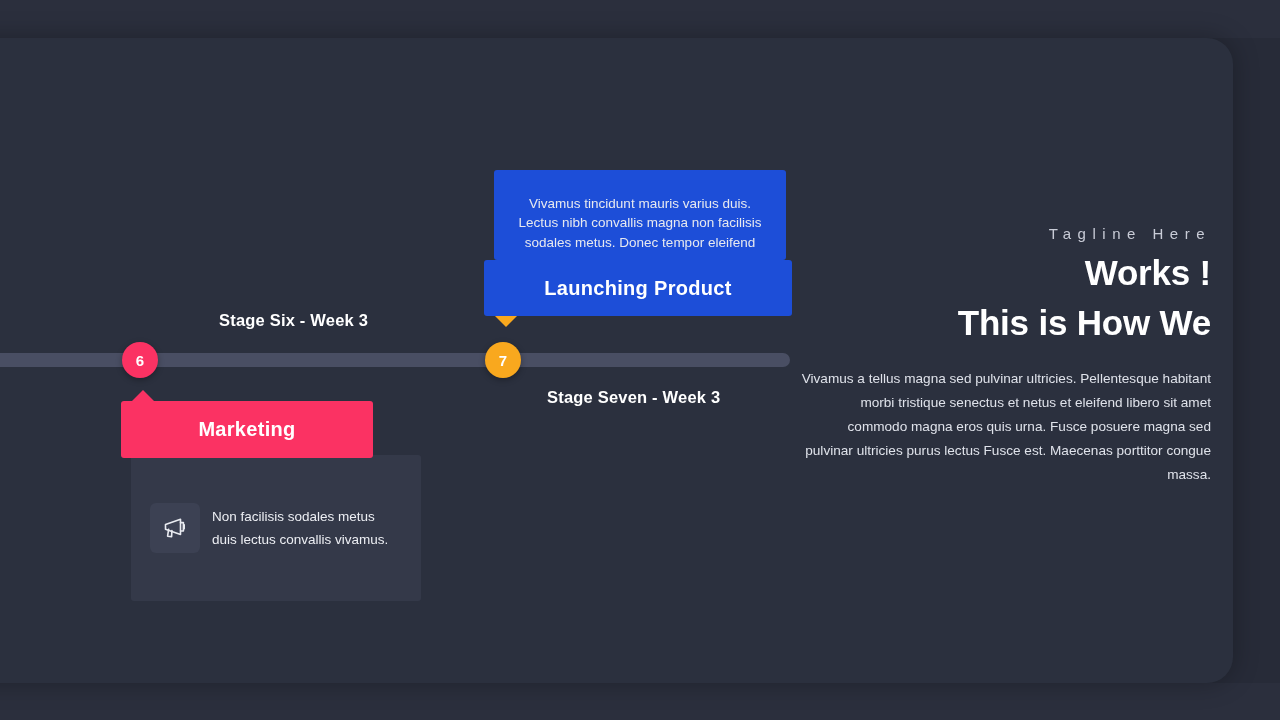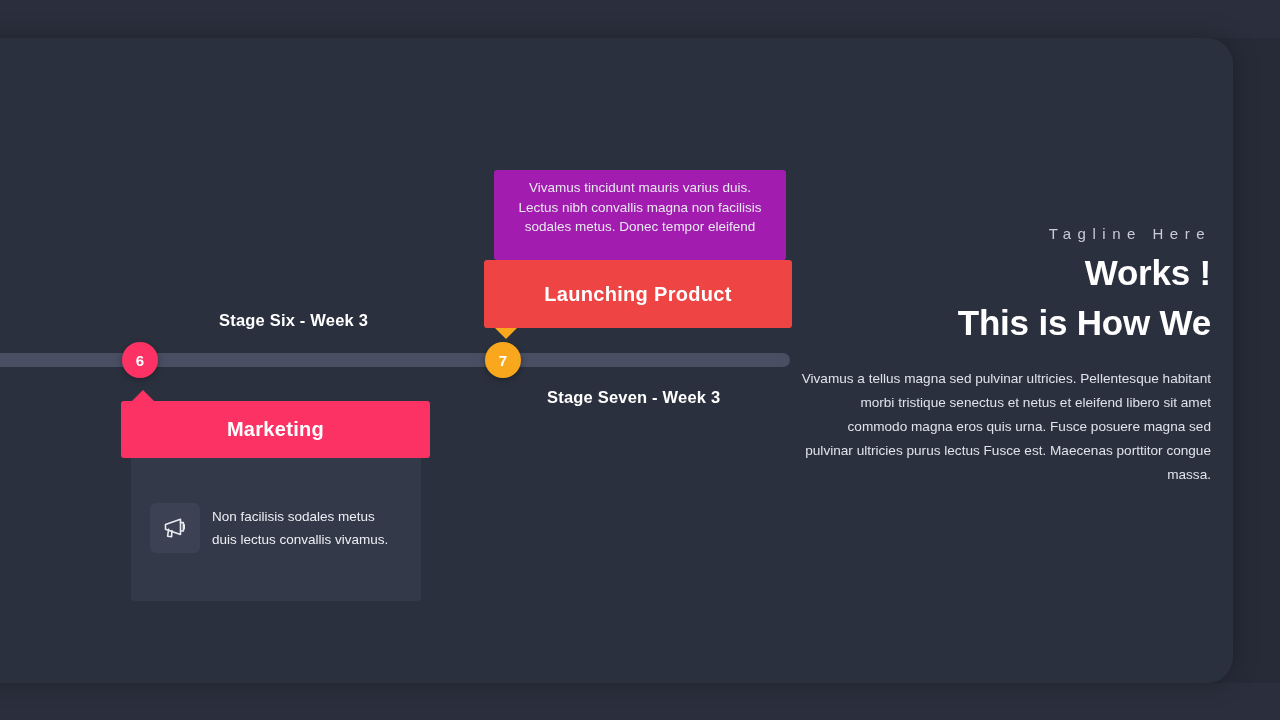--- a/index.html
+++ b/index.html
@@ -54,51 +54,51 @@
     color:#ffffff; font-size:16.5px; font-weight:bold;
     letter-spacing:.2px; white-space:nowrap;
   }
   .stage-label.six{ left:207px; top:311px;margin-left:12px; }
   .stage-label.seven{ left:547px; top:388px; }
 
   
   .tooltip-note{
     position:absolute; z-index:3;
     left:494px; top:170px; width:292px; height:90px;
-    background:#a21caf;
-    border-radius:3px;
-    display:flex; align-items:flex-start; justify-content:center;
+    background:#1d4ed8;
+    border-radius:3px;
+    display:flex; align-items:flex-end; justify-content:center;
     padding:8px 14px;
   }
   .tooltip-note p{
     color:#e7e9ef; font-size:13.5px; line-height:19.5px;
     text-align:center;
   }
   .orange-card{
     position:absolute; z-index:4;
-    left:484px; top:260px; width:308px; height:68px;
-    background:#ef4444;
+    left:484px; top:260px; width:308px; height:56px;
+    background:#1d4ed8;
     border-radius:3px;
     display:flex; align-items:center; justify-content:center;
   }
   .orange-card .title{
     color:#ffffff; font-size:20px; font-weight:bold; letter-spacing:.3px;
   }
   .orange-card .pointer-down{
     position:absolute; bottom:-11px; left:11px;
     width:0; height:0;
     border-left:11px solid transparent;
     border-right:11px solid transparent;
     border-top:11px solid #f9a81e;
   }
 
   
   .pink-card-head{
     position:absolute; z-index:4;
-    left:121px; top:401px; width:309px; height:57px;
+    left:121px; top:401px; width:252px; height:57px;
     background:#fb3263;
     border-radius:3px;
     display:flex; align-items:center; justify-content:center;text-align:right;
   }
   .pink-card-head .title{
     color:#ffffff; font-size:20px; font-weight:bold; letter-spacing:.3px;
   }
   .pink-card-head .pointer-up{
     position:absolute; top:-11px; left:11px;
     width:0; height:0;

